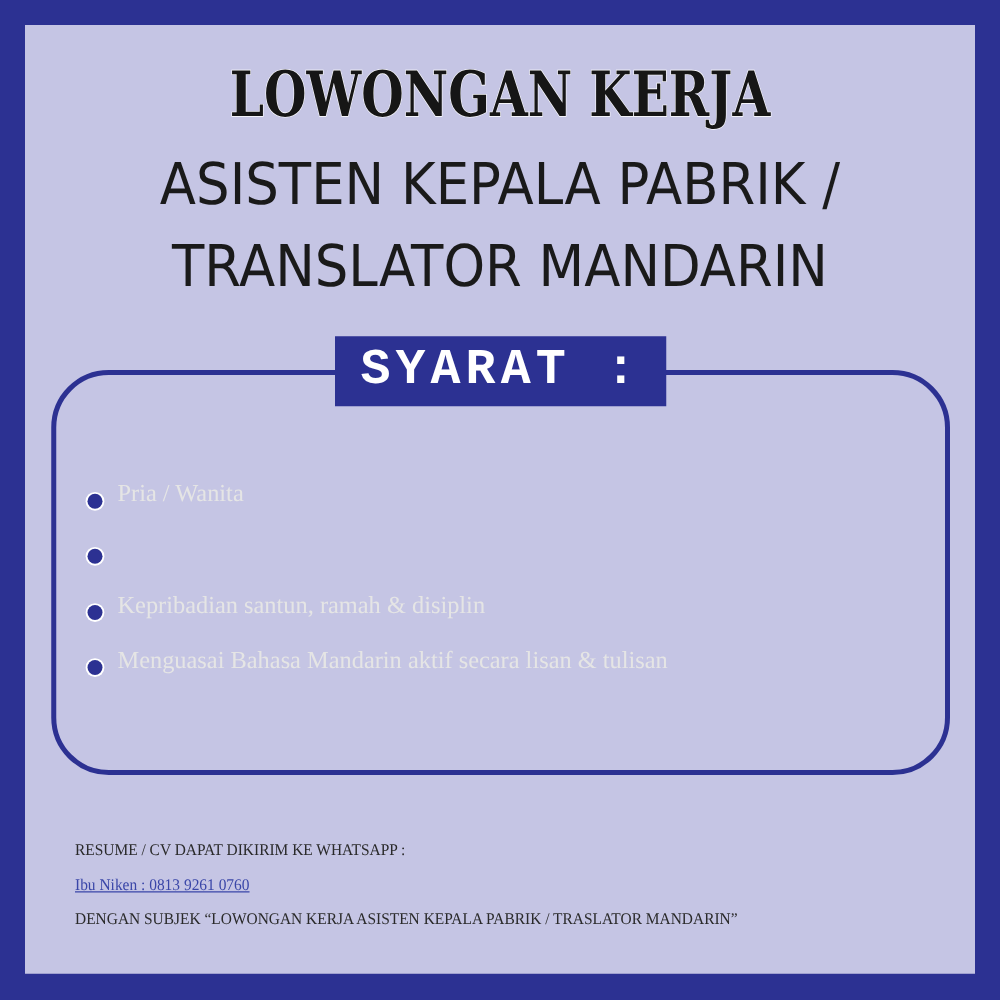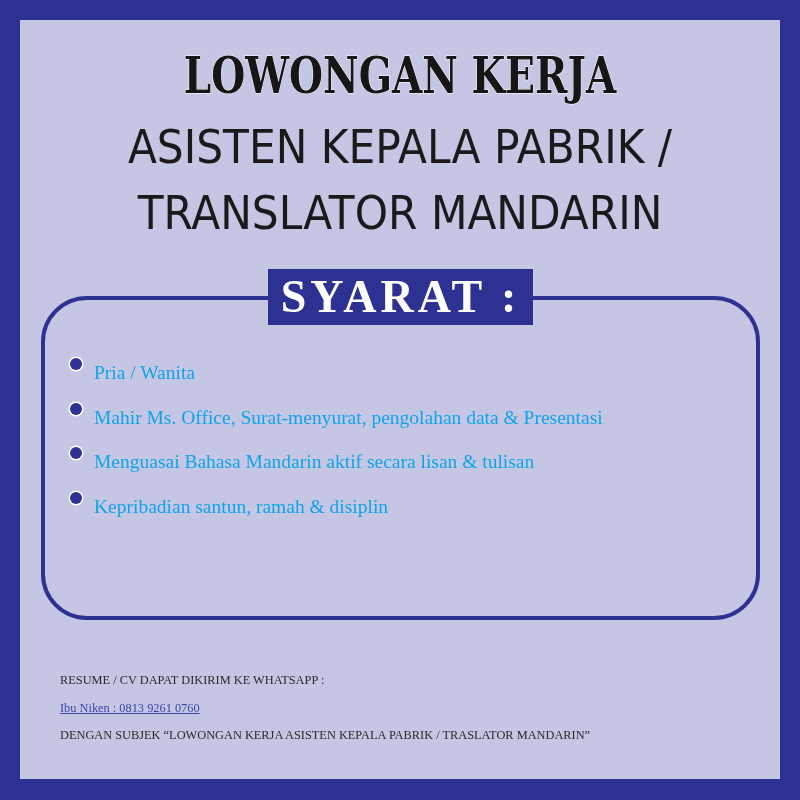--- a/index.html
+++ b/index.html
@@ -3,23 +3,23 @@
 <meta charset="utf-8">
 <style>
   html,body{margin:0;padding:0;}
   body{width:800px;height:800px;background:#2c3192;position:relative;overflow:hidden;}
   .panel{position:absolute;left:20px;top:20px;width:760px;height:759px;background:#c5c5e4;}
   .title1{position:absolute;left:0;width:800px;top:46px;text-align:center;font-family:"DejaVu Serif",serif;font-weight:bold;font-size:50px;color:#161616;letter-spacing:0px;transform:scaleX(0.78);-webkit-text-stroke:1px #fff;paint-order:stroke fill;}
   .title2{position:absolute;left:0;width:800px;text-align:center;font-family:"DejaVu Sans",sans-serif;font-size:46px;color:#1a1a1a;transform:scaleX(0.92);}
   .t2a{top:120px;}
   .t2b{top:186px;}
   .box{position:absolute;left:41px;top:296px;width:711px;height:316px;border:4px solid #2c3192;border-radius:46px;}
-  .badge{position:absolute;left:268px;top:269px;width:265px;height:56px;background:#2c3192;color:#fff;font-family:Liberation Serif, serif;font-weight:bold;font-size:46px;text-align:center;line-height:56px;letter-spacing:4px;}
+  .badge{position:absolute;left:268px;top:269px;width:265px;height:56px;background:#2c3192;color:#fff;font-family:Liberation Mono, monospace;font-weight:bold;font-size:40px;text-align:center;line-height:56px;letter-spacing:4px;}
   .list{position:absolute;left:70px;top:362px;margin:0;padding:0;list-style:none;}
-  .list li{height:44.5px;display:flex;align-items:flex-start;font-family:"Liberation Serif",serif;font-size:19.5px;color:#0ea5e9;}
+  .list li{height:44.5px;display:flex;align-items:flex-end;font-family:"Liberation Serif",serif;font-size:19.5px;color:#e5e5e5;}
   .dot{display:inline-block;width:12px;height:12px;border-radius:50%;background:#2c3192;box-shadow:0 0 0 1.5px #fff;margin-right:12px;margin-top:-4px;}
   .foot{position:absolute;left:60px;font-family:"Liberation Serif",serif;font-size:13px;color:#2a2a2a;transform:scaleX(0.95);transform-origin:left;}
   .f1{top:672px;}
   .f2{top:700px;color:#3a46a8;text-decoration:underline;}
   .f3{top:727px;}
 </style>
 </head>
 <body>
 
 <div class="panel"></div>
@@ -31,27 +31,26 @@
 <div class="box"></div>
 <div class="badge">SYARAT :</div>
 
 <ul class="list">
   <li>
       <span class="dot"></span>
       <span>Pria / Wanita</span>
     </li>
   <li>
       <span class="dot"></span>
-      <span>Mahir Ms. Office, Surat-menyurat, pengolahan data &amp; Presentasi</span>
+    </li>
+  <li>
+      <span class="dot"></span>
+      <span>Kepribadian santun, ramah &amp; disiplin</span>
     </li>
   <li>
       <span class="dot"></span>
       <span>Menguasai Bahasa Mandarin aktif secara lisan &amp; tulisan</span>
-    </li>
-  <li>
-      <span class="dot"></span>
-      <span>Kepribadian santun, ramah &amp; disiplin</span>
     </li>
 </ul>
 
 <div class="foot f1">RESUME / CV DAPAT DIKIRIM KE WHATSAPP :</div>
 <div class="foot f2">Ibu Niken : 0813 9261 0760</div>
 <div class="foot f3">DENGAN SUBJEK “LOWONGAN KERJA ASISTEN KEPALA PABRIK / TRASLATOR MANDARIN”</div>
 
 </body></html>

